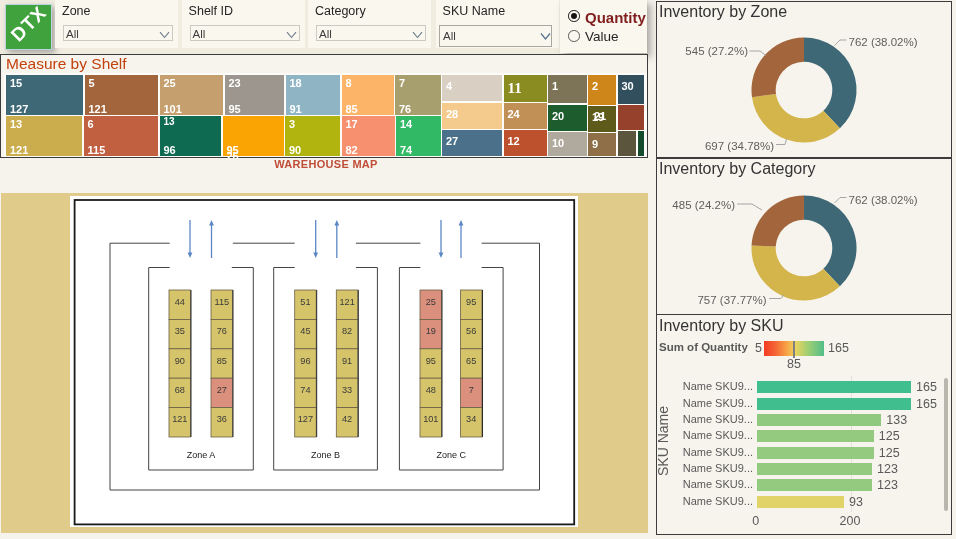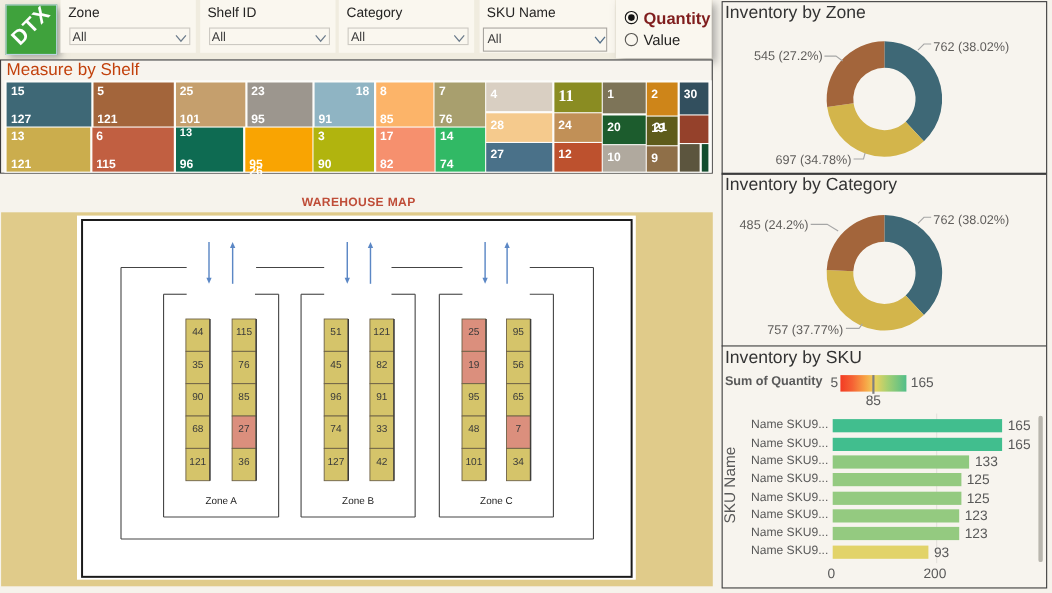--- a/index.html
+++ b/index.html
@@ -62,21 +62,21 @@
 <div class="abs" style="left:84.5px;top:74.5px;width:73.5px;height:40.0px;background:#A3653B;"></div>
 <div class="abs" style="left:88.5px;top:76.5px;font-size:11px;font-weight:bold;color:#fff;">5</div>
 <div class="abs" style="left:88.5px;top:102.5px;font-size:11px;font-weight:bold;color:#fff;">121</div>
 <div class="abs" style="left:159.5px;top:74.5px;width:63.5px;height:40.0px;background:#C59F6D;"></div>
 <div class="abs" style="left:163.5px;top:76.5px;font-size:11px;font-weight:bold;color:#fff;">25</div>
 <div class="abs" style="left:163.5px;top:102.5px;font-size:11px;font-weight:bold;color:#fff;">101</div>
 <div class="abs" style="left:224.5px;top:74.5px;width:59.5px;height:40.0px;background:#9C968E;"></div>
 <div class="abs" style="left:228.5px;top:76.5px;font-size:11px;font-weight:bold;color:#fff;">23</div>
 <div class="abs" style="left:228.5px;top:102.5px;font-size:11px;font-weight:bold;color:#fff;">95</div>
 <div class="abs" style="left:285.5px;top:74.5px;width:54.5px;height:40.0px;background:#8FB4C3;"></div>
-<div class="abs" style="left:289.5px;top:76.5px;font-size:11px;font-weight:bold;color:#fff;margin-left:34px;">18</div>
+<div class="abs" style="left:289.5px;top:76.5px;font-size:11px;font-weight:bold;color:#fff;">18</div>
 <div class="abs" style="left:289.5px;top:102.5px;font-size:11px;font-weight:bold;color:#fff;">91</div>
 <div class="abs" style="left:341.5px;top:74.5px;width:52.0px;height:40.0px;background:#FCB469;"></div>
 <div class="abs" style="left:345.5px;top:76.5px;font-size:11px;font-weight:bold;color:#fff;">8</div>
 <div class="abs" style="left:345.5px;top:102.5px;font-size:11px;font-weight:bold;color:#fff;">85</div>
 <div class="abs" style="left:395px;top:74.5px;width:45.5px;height:40.0px;background:#A89F6E;"></div>
 <div class="abs" style="left:399px;top:76.5px;font-size:11px;font-weight:bold;color:#fff;">7</div>
 <div class="abs" style="left:399px;top:102.5px;font-size:11px;font-weight:bold;color:#fff;">76</div>
 <div class="abs" style="left:6px;top:115.5px;width:76px;height:40.0px;background:#CBAD4D;"></div>
 <div class="abs" style="left:10px;top:117.5px;font-size:11px;font-weight:bold;color:#fff;">13</div>
 <div class="abs" style="left:10px;top:143.5px;font-size:11px;font-weight:bold;color:#fff;">121</div>
@@ -123,21 +123,21 @@
 <div class="abs" style="left:588px;top:133.0px;width:28px;height:22.8px;background:#8F6F48;"></div>
 <div class="abs" style="left:592px;top:138.0px;font-size:11px;font-weight:bold;color:#fff;">9</div>
 <div class="abs" style="left:617.5px;top:74.5px;width:26.3px;height:29.3px;background:#324F5E;"></div>
 <div class="abs" style="left:621.5px;top:79.5px;font-size:11px;font-weight:bold;color:#fff;">30</div>
 <div class="abs" style="left:617.5px;top:105.0px;width:26.3px;height:24.8px;background:#95412B;"></div>
 <div class="abs" style="left:594px;top:110.0px;font-size:11px;font-weight:bold;color:#fff;">21</div>
 <div class="abs" style="left:617.5px;top:131.0px;width:18.5px;height:24.8px;background:#5C553E;"></div>
 <div class="abs" style="left:637.5px;top:131.0px;width:6.3px;height:24.8px;background:#134D2E;"></div>
 
 <div class="abs" style="left:0;top:157.5px;width:648px;height:376px;background:#f6f3ec;"></div>
-<div class="abs" style="left:2px;top:178px;width:648px;text-align:center;font-size:11px;font-weight:bold;color:#bf4d38;letter-spacing:.3px;">WAREHOUSE MAP</div>
+<div class="abs" style="left:2px;top:158px;width:648px;text-align:center;font-size:11px;font-weight:bold;color:#bf4d38;letter-spacing:.3px;">WAREHOUSE MAP</div>
 <div class="abs" style="left:1px;top:193px;width:647px;height:340px;background:#e0cb8a;"></div>
 <div class="abs" style="left:70px;top:196px;width:508px;height:331px;background:#ffffff;"></div>
 <svg class="abs" style="left:70px;top:196px;" width="508" height="330" viewBox="0 0 508 330">
 <rect x="4.6" y="4" width="499.6" height="324.4" fill="none" stroke="#1a1a1a" stroke-width="1.8"></rect>
 <line x1="40" y1="47.2" x2="40" y2="294" stroke="#444" stroke-width="1"></line>
 <line x1="469.5" y1="47.2" x2="469.5" y2="294" stroke="#444" stroke-width="1"></line>
 <line x1="40" y1="294" x2="469.5" y2="294" stroke="#444" stroke-width="1"></line>
 <line x1="40" y1="47.2" x2="99.7" y2="47.2" stroke="#444" stroke-width="1"></line>
 <line x1="162.8" y1="47.2" x2="224.7" y2="47.2" stroke="#444" stroke-width="1"></line>
 <line x1="285.9" y1="47.2" x2="350.4" y2="47.2" stroke="#444" stroke-width="1"></line>

